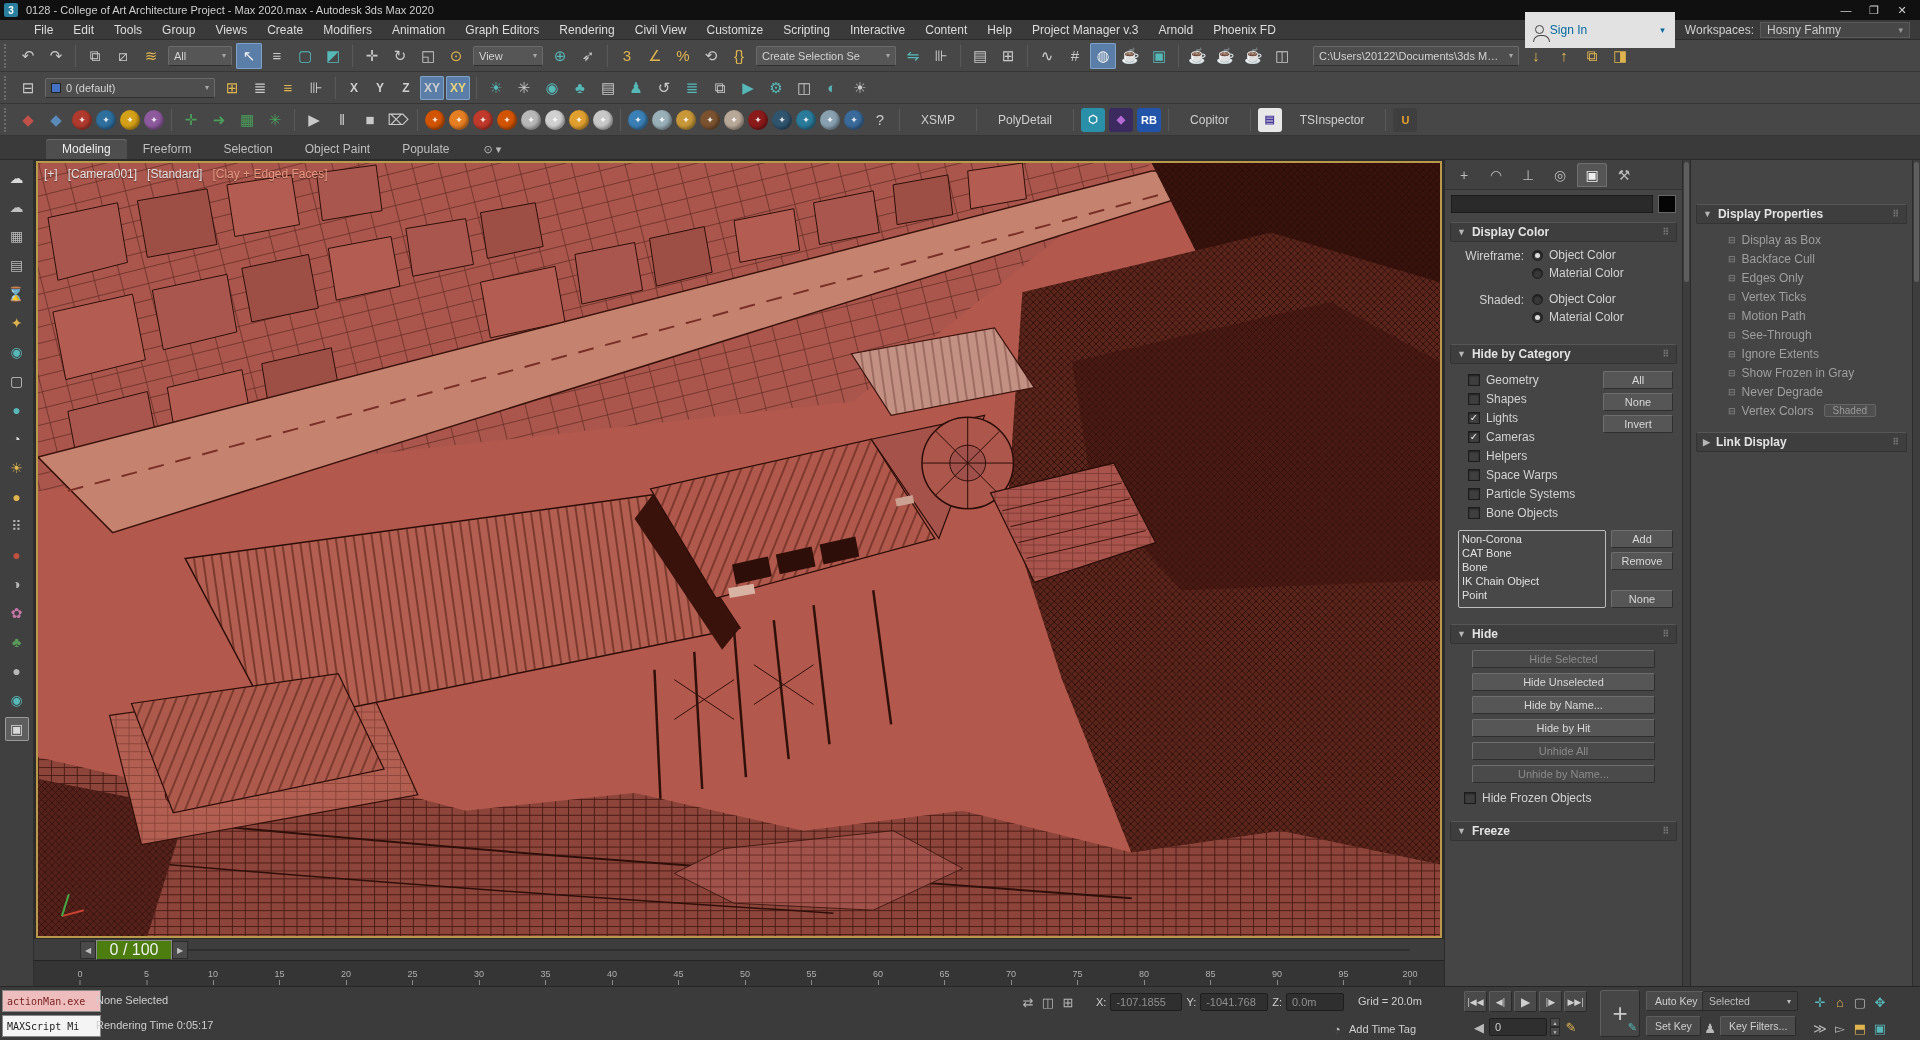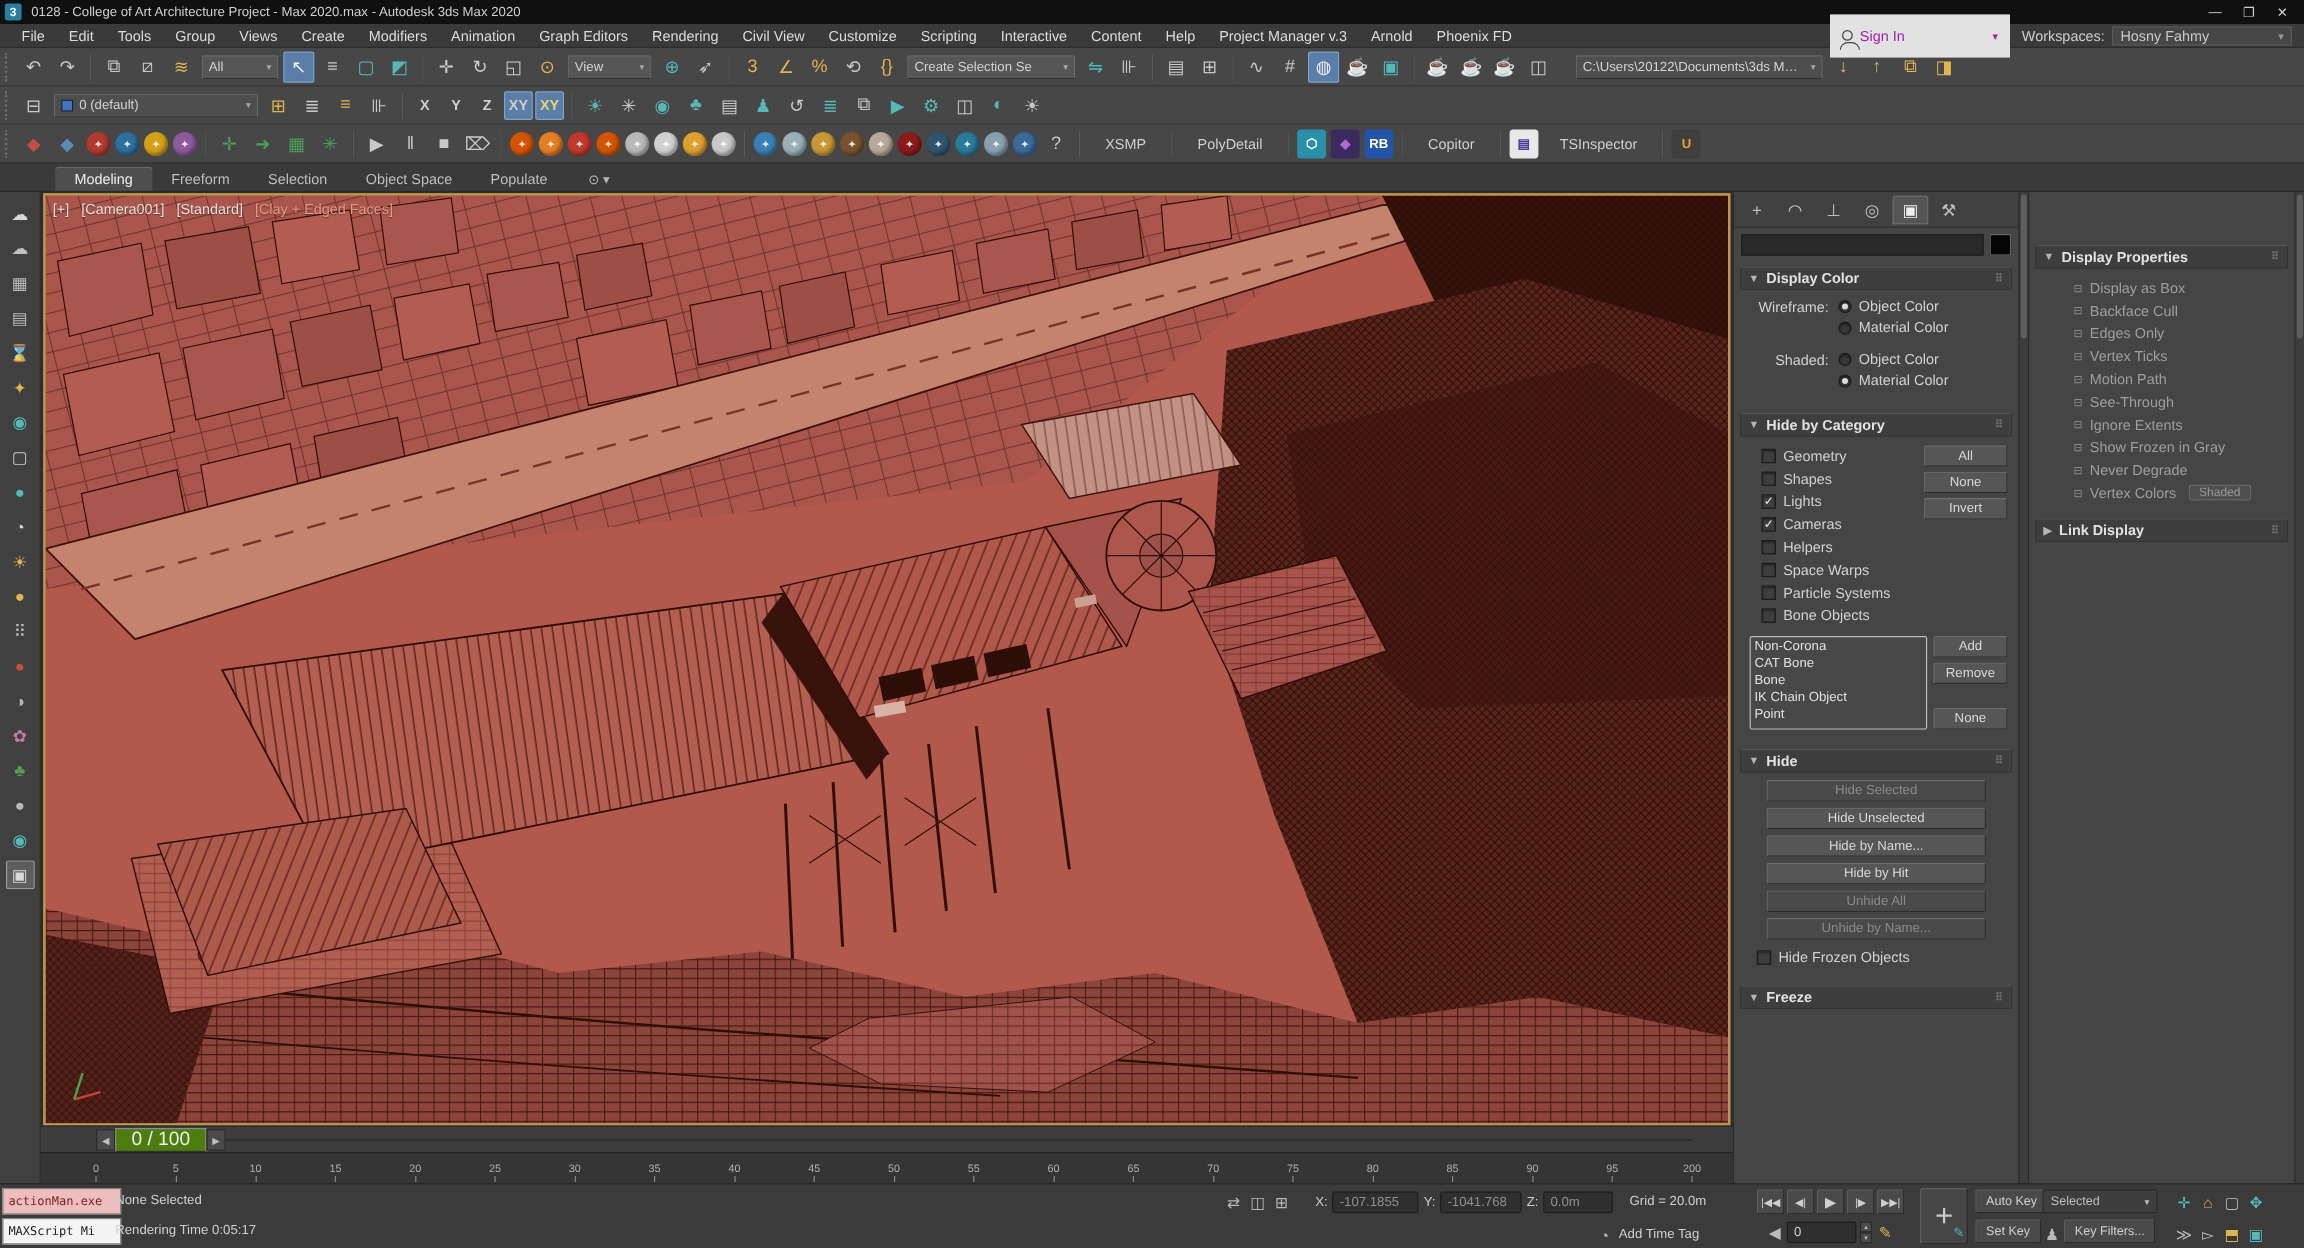--- a/index.html
+++ b/index.html
@@ -9,23 +9,23 @@
   
   .titlebar { height:20px; background:#101010; display:flex; align-items:center; padding:0 4px; }
   .appicon { width:14px; height:14px; background:#2a7f9e; color:#fff; font-size:10px; font-weight:bold;
     display:flex; align-items:center; justify-content:center; border-radius:2px; margin-right:8px; }
   .title-text { font-size:11px; color:#cfcfcf; }
   .win-controls { margin-left:auto; display:flex; }
   .win-btn { width:28px; height:18px; display:flex; align-items:center; justify-content:center;
     color:#cfcfcf; font-size:11px; }
 
   
-  .menubar { height:20px; background:#3a3a3a; border-bottom:1px solid #2c2c2c; display:flex; align-items:center; padding-left:8px; font-size:12px; }
+  .menubar { height:20px; background:#3a3a3a; border-bottom:1px solid #2c2c2c; display:flex; align-items:center; padding-left:24px; font-size:12px; }
   .menu-item { padding:0 10px; color:#dcdcdc; height:100%; display:flex; align-items:center; }
-  .signin { margin-left:auto; background:#e2e2e2; color:#a21caf; height:36px; display:flex; align-items:center;
+  .signin { margin-left:auto; background:#e2e2e2; color:#0369a1; height:36px; display:flex; align-items:center;
     padding:0 10px; gap:6px; font-size:12px; min-width:150px;text-align:center; }
   .person { width:9px; height:9px; border:1.5px solid #444; border-radius:50%; position:relative; }
   .person::after { content:""; position:absolute; left:-3px; top:9px; width:15px; height:6px;
     border:1.5px solid #444; border-bottom:none; border-radius:8px 8px 0 0; }
   .signin .arr { margin-left:auto; font-size:9px; }
   .workspaces { display:flex; align-items:center; gap:6px; padding:0 10px; font-size:12px; color:#cfcfcf; }
   .ws-value { background:#474747; border:1px solid #5a5a5a; width:150px; height:16px; display:flex;
     align-items:center; padding:0 6px; color:#c9c9c9; }
   .ws-value .arr { margin-left:auto; font-size:9px; color:#9a9a9a; }
 
@@ -379,21 +379,21 @@
       <span class="tb-sep"></span>
       <span class="tb-badge" style="background: rgb(63, 63, 63); color: rgb(232, 160, 48);">U</span>
     </span>
 </div>
 
 <div class="ribbon">
   <span style="display:flex">
       <span class="rtab active">Modeling</span>
       <span class="rtab">Freeform</span>
       <span class="rtab">Selection</span>
-      <span class="rtab">Object Space</span>
+      <span class="rtab">Object Paint</span>
       <span class="rtab">Populate</span>
     </span>
   <span class="ribbon-more">⊙ ▾</span>
 </div>
 
 <div class="main">
 
   <div class="left-toolbar">
       <span class="tb-i" style="color: rgb(216, 216, 216);">☁</span>
       <span class="tb-i" style="color: rgb(192, 192, 192);">☁</span>

